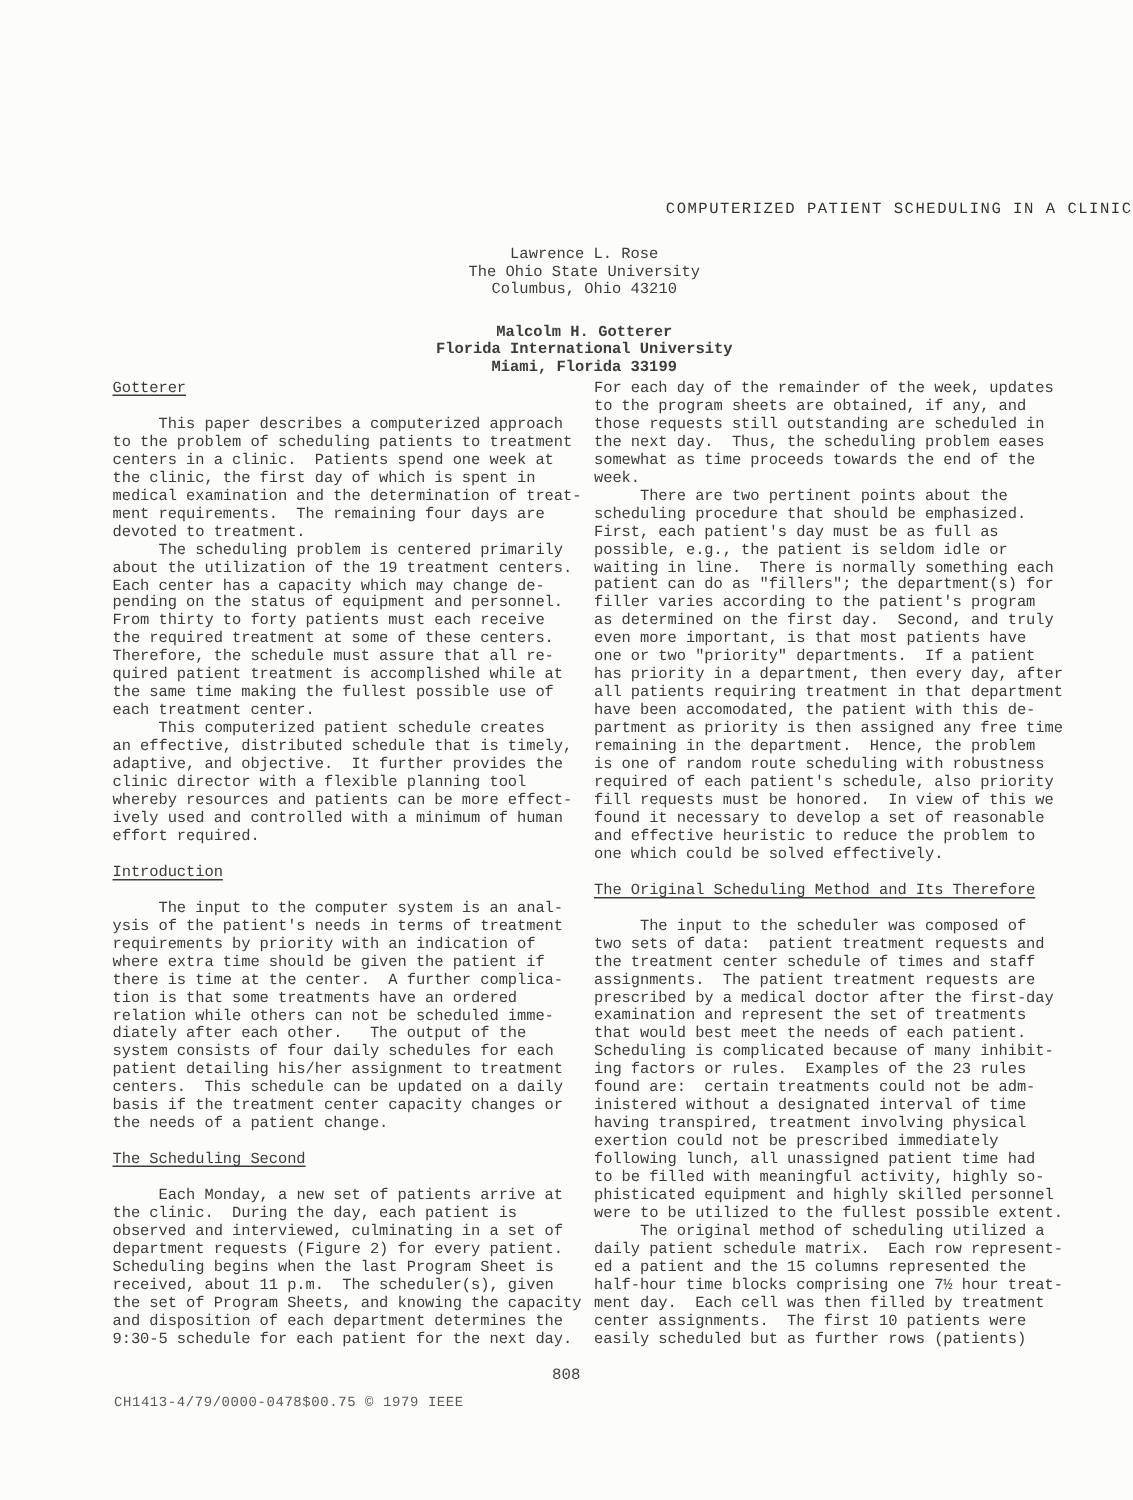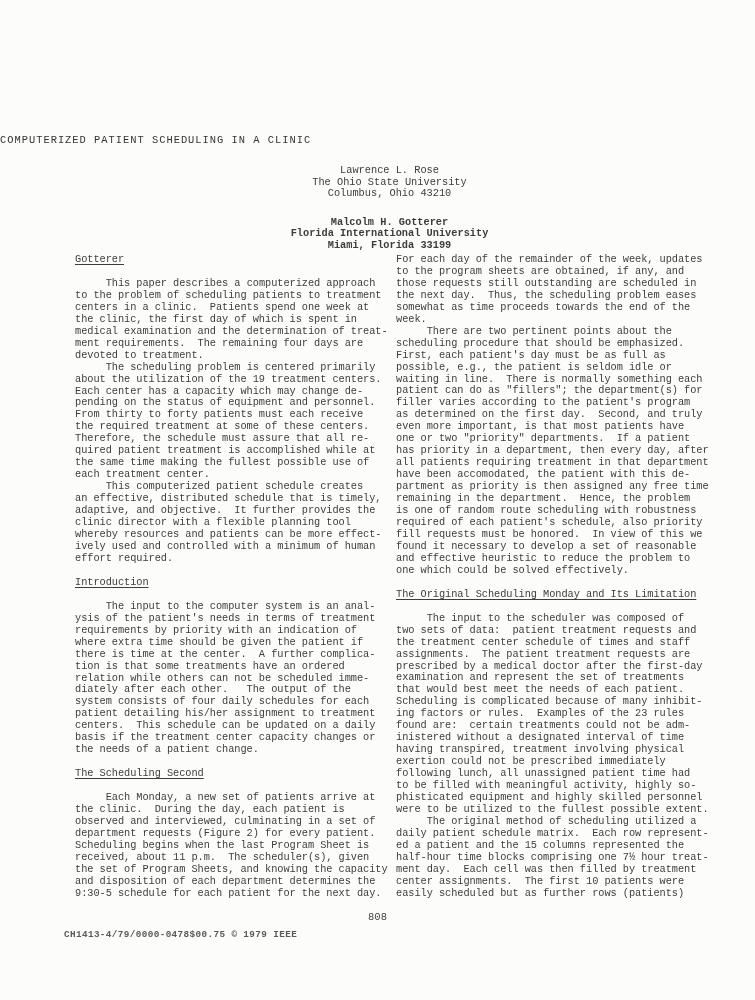--- a/index.html
+++ b/index.html
@@ -14,21 +14,21 @@
     position: absolute;
     inset: 0;
     font-family: "Liberation Mono", "DejaVu Sans Mono", monospace;
     color: #3d3d3d;
   }
   .title {
     position: absolute;
     top: 134px;
     left: 0;
     width: 100%;
-    text-align: left;
+    text-align: right;
     font-size: 10.4px;
     letter-spacing: 1px;
     color: #333;
     white-space: pre;
   }
   .authors {
     position: absolute;
     top: 165px;
     left: 0;
     width: 100%;
@@ -65,26 +65,25 @@
     top: 911px;
     left: 0;
     width: 100%;
     text-align: center;
     font-size: 10.5px;
     color: #444;
   }
   .copyright {
     position: absolute;
     top: 929px;
-    left: 64px;
+    left: 76px;
     font-size: 9.3px;
     letter-spacing: 0.4px;
     color: #5a5a5a;
     white-space: pre;
-    font-weight: bold;
   }
 </style>
 </head>
 <body>
 
 <div class="page">
 
   <div class="title">COMPUTERIZED PATIENT SCHEDULING IN A CLINIC</div>
 
   <div class="authors">
@@ -182,21 +181,21 @@
 partment as priority is then assigned any free time
 remaining in the department.  Hence, the problem
 is one of random route scheduling with robustness
 required of each patient's schedule, also priority
 fill requests must be honored.  In view of this we
 found it necessary to develop a set of reasonable
 and effective heuristic to reduce the problem to
 one which could be solved effectively.</div>
     </div>
     <div class="section">
-      <div class="section-heading">The Original Scheduling Monday and Its Limitation</div>
+      <div class="section-heading">The Original Scheduling Method and Its Therefore</div>
       <div class="body">     The input to the scheduler was composed of
 two sets of data:  patient treatment requests and
 the treatment center schedule of times and staff
 assignments.  The patient treatment requests are
 prescribed by a medical doctor after the first-day
 examination and represent the set of treatments
 that would best meet the needs of each patient.
 Scheduling is complicated because of many inhibit-
 ing factors or rules.  Examples of the 23 rules
 found are:  certain treatments could not be adm-

